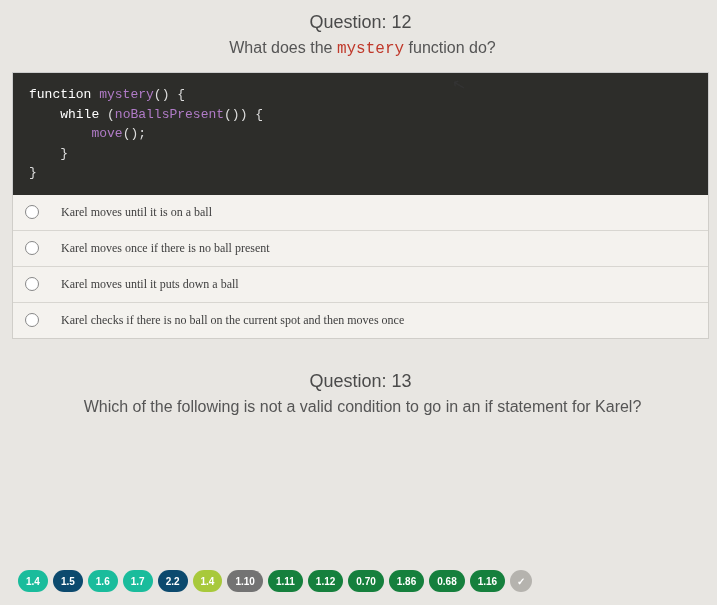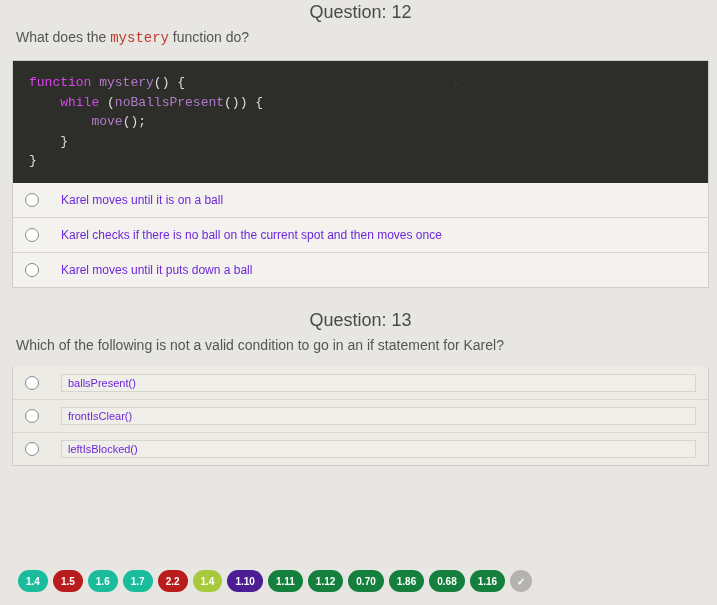--- a/index.html
+++ b/index.html
@@ -7,66 +7,67 @@
     width: 717px;
     height: 605px;
     background: #e8e6e2;
     font-family: Arial, Helvetica, sans-serif;
     color: #555;
     overflow: hidden;
     position: relative;
   }
   .question-block {
     margin: 0 8px 20px 12px;
-    padding-top: 2px;
+    padding-top: 12px;
   }
   .question-title {
     text-align: center;
     font-size: 18px;
     color: #4a4a4a;
     margin-bottom: 6px;
     font-weight: 400;
   }
   .prompt {
-    font-size: 14px;
+    font-size: 16px;
     color: #555;
     margin-bottom: 14px;
     padding-left: 4px;
+    text-align: center;
   }
   .prompt .kw {
     font-family: "Courier New", monospace;
     color: #c0392b;
   }
   .codeblock {
     background: #2d2d2a;
     color: #ddd;
     font-family: "Courier New", monospace;
     font-size: 13px;
     padding: 12px 16px;
     border: 1px solid #ccc;
     border-bottom: none;
     margin-bottom: 0;
     white-space: pre;
     line-height: 1.5;
   }
-  .codeblock .kw-blue { color: #d946ef; }
+  .codeblock .kw-blue { color: #ffffff; }
   .codeblock .fn { color: #b07bc7; }
   .options {
     border: 1px solid #d0cec9;
     border-top: none;
     background: #f4f2ee;
   }
   .option-row {
     display: flex;
-    align-items: center;
+    align-items: flex-start;
     padding: 10px 12px;
     border-top: 1px solid #d8d6d1;
-    font-family: Liberation Sans, sans-serif;
+    font-family: Liberation Serif, serif;
     font-size: 12px;
-    color: #6d28d9;
+    color: #404040;
   }
   .option-row:first-child { border-top: none; }
   .radio {
     width: 14px;
     height: 14px;
     border: 1.5px solid #888;
     border-radius: 50%;
     flex-shrink: 0;
     margin-right: 22px;
     background: #fff;
@@ -110,23 +111,23 @@
     display: flex;
     align-items: center;
     justify-content: center;
     font-size: 10px;
     font-weight: bold;
     color: #fff;
     padding: 0 8px;
     min-width: 28px;
   }
   .pill.teal  { background: #1abc9c; }
-  .pill.green { background: #b91c1c; }
+  .pill.green { background: #0c4a6e; }
   .pill.lime  { background: #a8c93b; color:#fff; }
-  .pill.yellow{ background: #4c1d95; color:#fff; }
+  .pill.yellow{ background: #737373; color:#fff; }
   .pill.grey  { background: #15803d; }
   .pill.greyround {
     background:#b5b3ae;
     width:22px;min-width:22px;padding:0;border-radius:50%;
   }
 </style>
 </head>
 <body>
 
 <div class="question-block">
@@ -139,46 +140,36 @@
         <span class="fn">move</span>();
     }
 }</div>
   <div class="options" id="options12">
       <div class="option-row">
         <span class="radio"></span>
         <span>Karel moves until it is on a ball</span>
       </div>
       <div class="option-row">
         <span class="radio"></span>
-        <span>Karel checks if there is no ball on the current spot and then moves once</span>
+        <span>Karel moves once if there is no ball present</span>
       </div>
       <div class="option-row">
         <span class="radio"></span>
         <span>Karel moves until it puts down a ball</span>
+      </div>
+      <div class="option-row">
+        <span class="radio"></span>
+        <span>Karel checks if there is no ball on the current spot and then moves once</span>
       </div>
     </div>
 </div>
 
 <div class="question-block small">
   <div class="question-title">Question: 13</div>
   <div class="prompt" style="font-style:normal">Which of the following is not a valid condition to go in an if statement for Karel?</div>
-  <div class="options" id="options13">
-      <div class="option-row">
-        <span class="radio"></span>
-        <span class="codefield">ballsPresent()</span>
-      </div>
-      <div class="option-row">
-        <span class="radio"></span>
-        <span class="codefield">frontIsClear()</span>
-      </div>
-      <div class="option-row">
-        <span class="radio"></span>
-        <span class="codefield">leftIsBlocked()</span>
-      </div>
-    </div>
 </div>
 
 <div class="cursor">↖</div>
 
 <div class="progress-bar" id="progress">
     <div class="pill teal">1.4</div>
     <div class="pill green">1.5</div>
     <div class="pill teal">1.6</div>
     <div class="pill teal">1.7</div>
     <div class="pill green">2.2</div>

